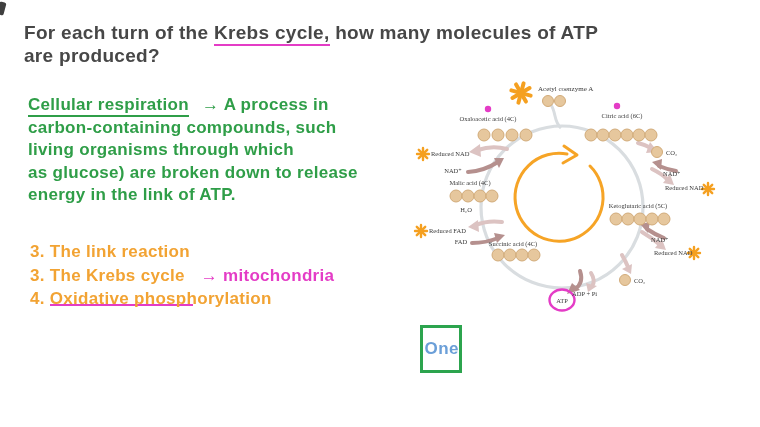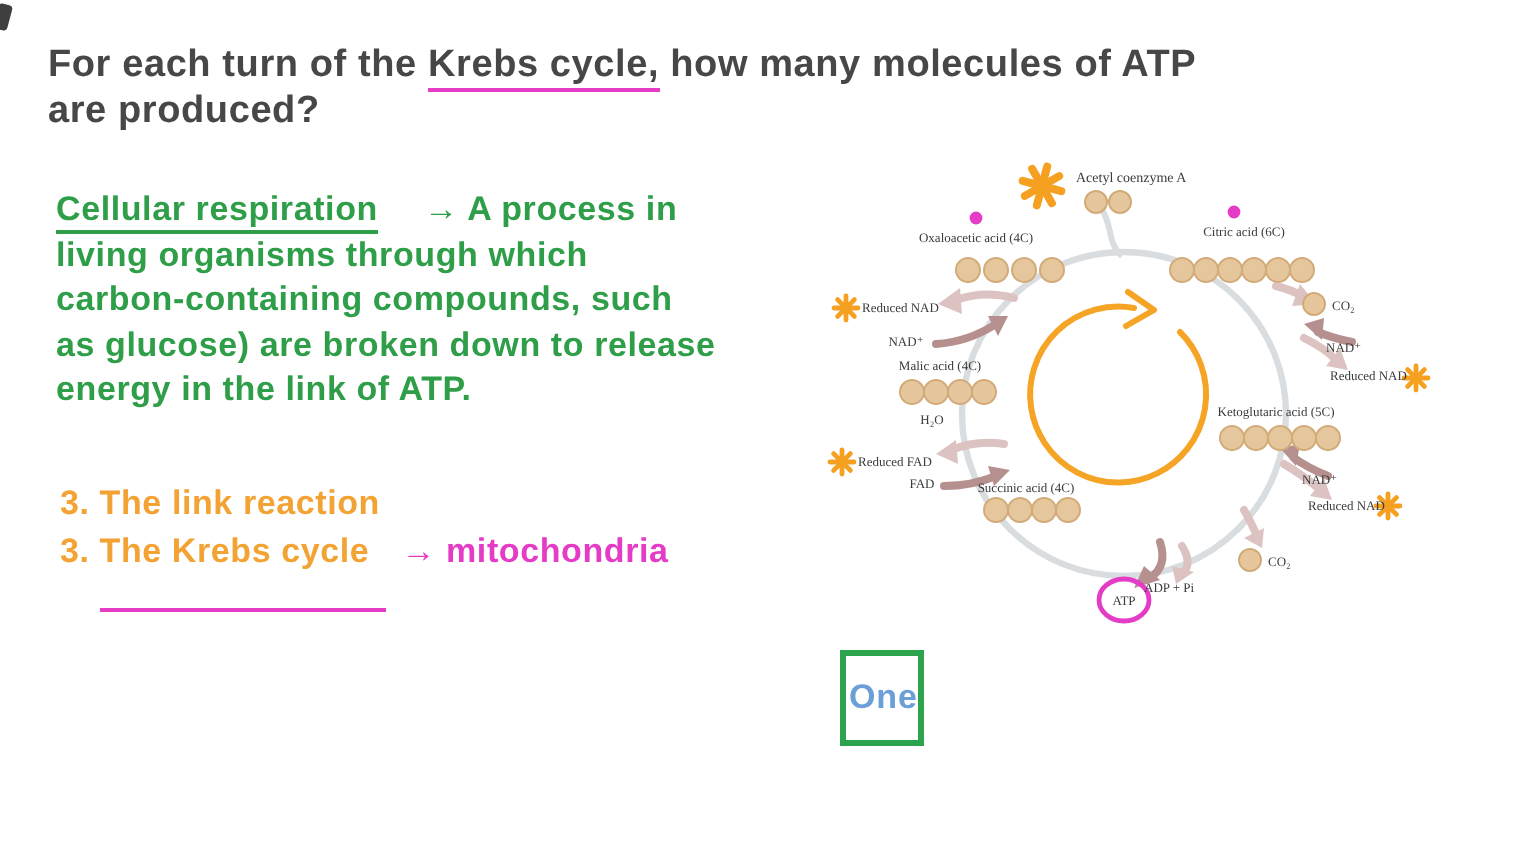--- a/index.html
+++ b/index.html
@@ -12,21 +12,21 @@
   .canvas{position:relative;width:760px;height:427px;background:#ffffff;overflow:hidden;
           font-family:"Liberation Sans","DejaVu Sans",sans-serif;text-decoration:underline;}
   .corner-mark{position:absolute;left:-2px;top:2px;width:7px;height:13px;background:#3f3f3f;
                transform:rotate(15deg);border-radius:2px;}
   .question{position:absolute;left:24px;top:21px;font-size:19px;line-height:23px;
             font-weight:600;color:var(--text-dark);letter-spacing:.3px;white-space:nowrap;}
   .u-mag{border-bottom:2.5px solid var(--magenta);padding-bottom:1px;}
   .definition{position:absolute;left:28px;top:94px;font-size:17px;line-height:22.5px;
               font-weight:600;color:var(--green);letter-spacing:.3px;white-space:nowrap;}
   .u-green{border-bottom:2px solid currentColor;padding-bottom:1px;text-align:right;}
-  .def-rest{margin-left:23px;}
+  .def-rest{margin-left:13px;}
   .steps{position:absolute;left:30px;top:240px;font-size:17px;line-height:23.5px;
          font-weight:600;color:var(--orange);letter-spacing:.3px;white-space:nowrap;}
   .step-num{margin-right:5px;}
   .u-krebs{border-bottom:2.5px solid var(--magenta);padding-bottom:19px;padding-right:8px;}
   .mag{color:var(--magenta);margin-left:8px;}
   .diagram{position:absolute;left:410px;top:75px;}
   .diagram text{font-family:"Liberation Serif","DejaVu Serif",serif;font-size:6.5px;
                 fill:var(--label-dark);}
   .diagram text.big{font-size:7px;}
   .answer-box{position:absolute;left:420px;top:325px;width:36px;height:42px;
@@ -40,29 +40,30 @@
 
   <div class="corner-mark"></div>
 
   <div class="question">
     <div><span>For each turn of the </span><span class="u-mag">Krebs cycle,</span><span> how many molecules of ATP</span></div>
     <div>are produced?</div>
   </div>
 
   <div class="definition">
     <div><span class="u-green">Cellular respiration</span><span class="def-rest">→ A process in</span></div>
+    <div>carbon-containing compounds, such</div>
     <div>living organisms through which</div>
-    <div>carbon-containing compounds, such</div>
     <div>as glucose) are broken down to release</div>
     <div>energy in the link of ATP.</div>
   </div>
 
   <div class="steps">
     <div>3. The link reaction</div>
     <div><span class="step-num">3.</span><span class="u-krebs">The Krebs cycle</span><span class="mag">→ mitochondria</span></div>
+    <div>4. Oxidative phosphorylation</div>
   </div>
 
   <svg class="diagram" width="350" height="250" viewBox="0 0 350 250">
     <defs>
       <g id="star" stroke="#f5a020" stroke-width="2" stroke-linecap="round">
         <line x1="-5" y1="0" x2="5" y2="0"></line>
         <line x1="0" y1="-5" x2="0" y2="5"></line>
         <line x1="-3.5" y1="-3.5" x2="3.5" y2="3.5"></line>
         <line x1="-3.5" y1="3.5" x2="3.5" y2="-3.5"></line>
       </g>

